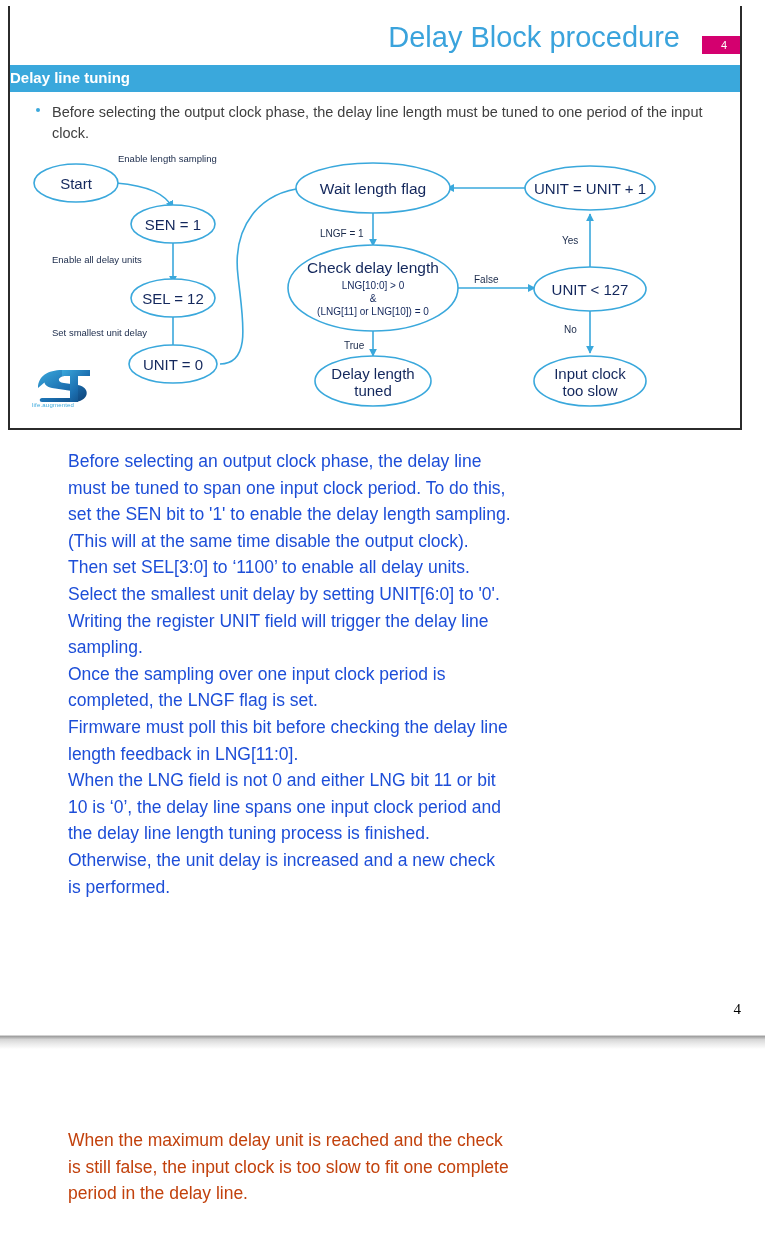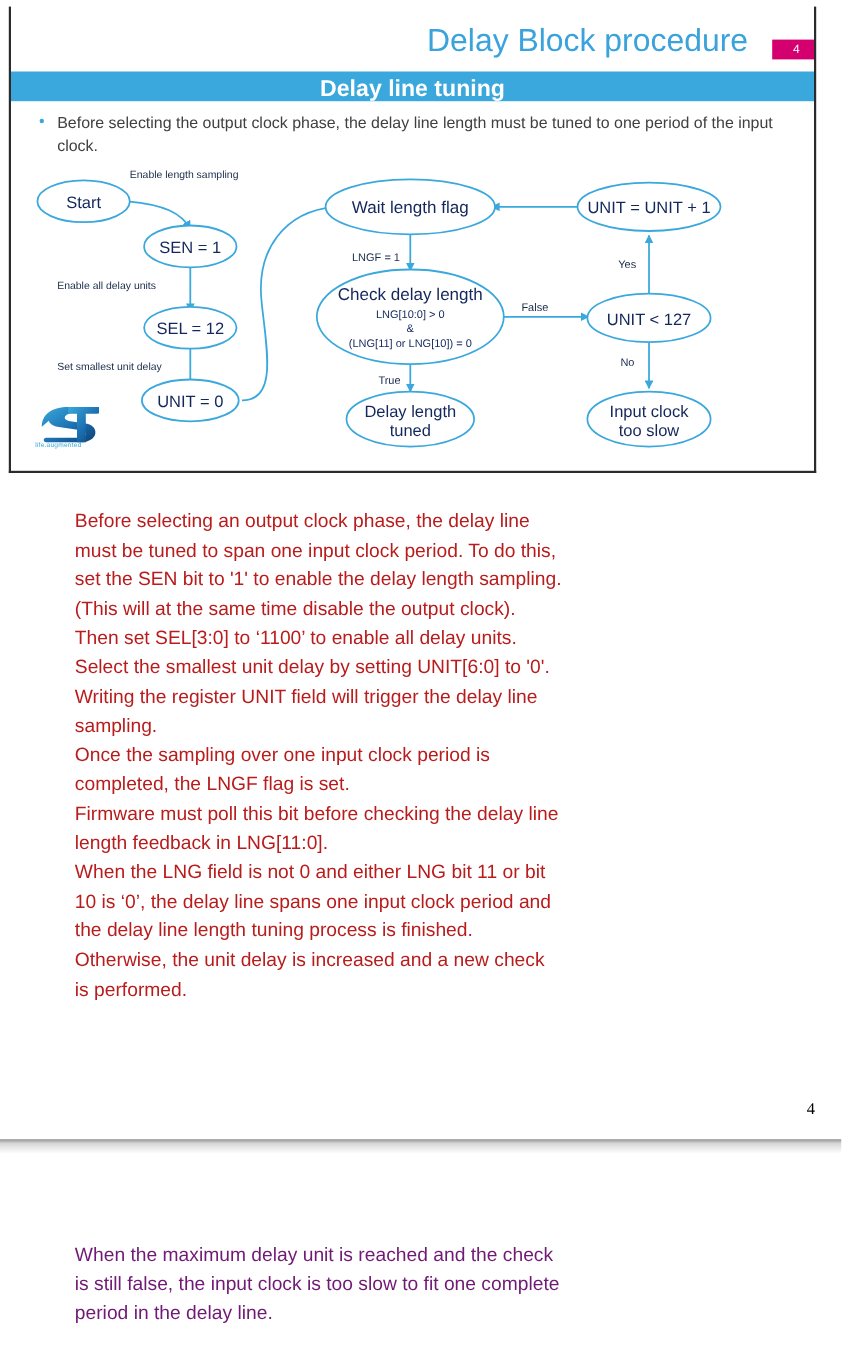--- a/index.html
+++ b/index.html
@@ -74,23 +74,22 @@
     left: 0;
     top: 59px;
     width: 100%;
     height: 27px;
     background: #3aa8dc;
   }
   #banner-text {
     position: absolute;
     left: 0; right: 0;
     top: 4px;
-    text-align: center;
     color: #ffffff;
-    font-size: 21px;
+    font-size: 15px;
     font-weight: bold;
   }
 
   #bullet-wrap {
     position: absolute;
     left: 26px;
     top: 96px;
     width: 670px;
   }
   #bullet-dot {
@@ -144,24 +143,24 @@
     top: 396px;
     font-size: 6px;
     color: #3aa8dc;
     letter-spacing: 0.2px;
   }
 
   
   #body-one {
     position: absolute;
     left: 68px;
-    top: 460px;
+    top: 448px;
     width: 660px;
     font-size: 17.5px;
-    color: #b91c1c;
+    color: #1d4ed8;
     line-height: 26.6px;
     white-space: pre-line;
   }
 
   #page-num-one {
     position: absolute;
     right: 24px;
     top: 1001px;
     font-family: "Liberation Serif", serif;
     font-size: 15px;
@@ -188,21 +187,21 @@
     width: 765px;
     height: 184px;
     background: #ffffff;
   }
   #body-two {
     position: absolute;
     left: 68px;
     top: 78px;
     width: 672px;
     font-size: 17.5px;
-    color: #701a75;
+    color: #c2410c;
     line-height: 26.6px;
     white-space: pre-line;
   }
 </style>
 </head>
 <body>
 
 <div id="page-one">
 
   <div id="slide">

